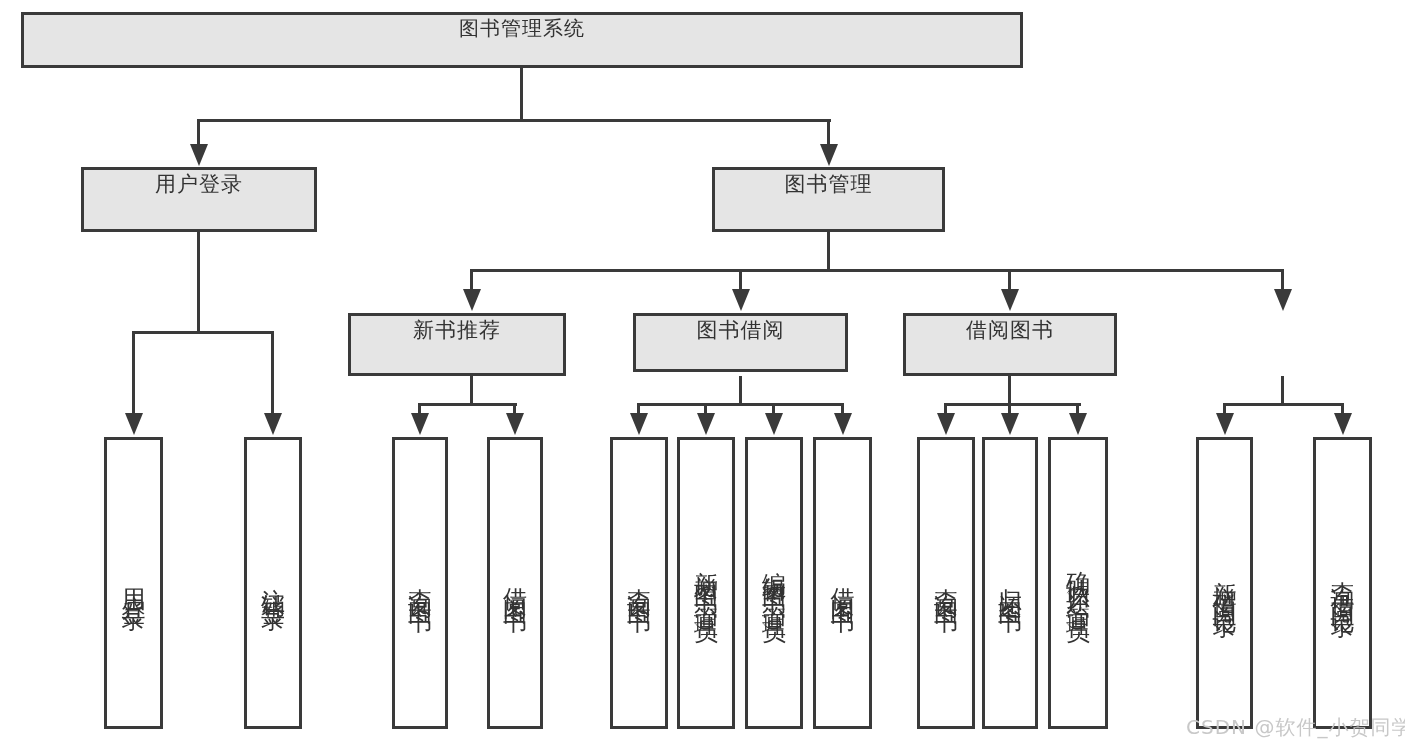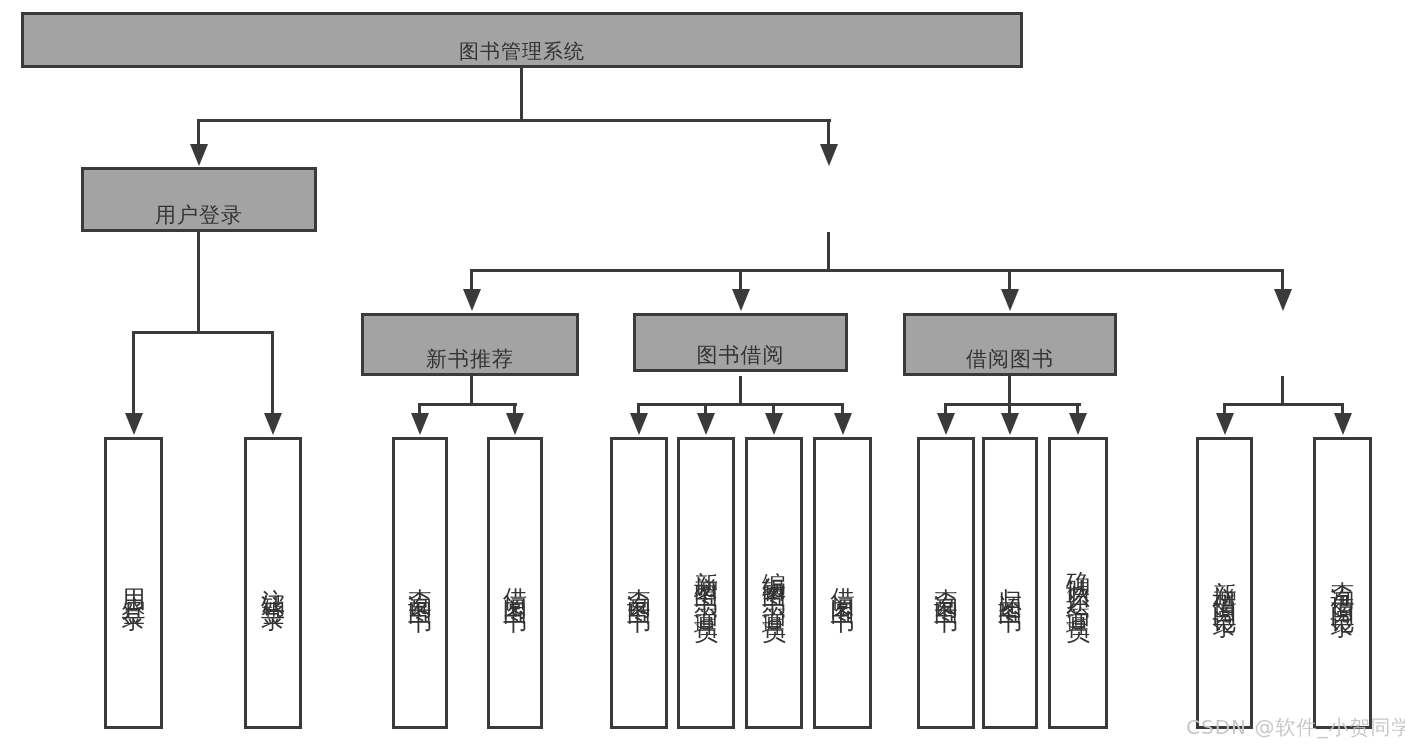--- a/index.html
+++ b/index.html
@@ -8,23 +8,23 @@
     width: 1405px;
     height: 747px;
     background: #ffffff;
     font-family: "DejaVu Sans", "Liberation Sans", sans-serif;
     overflow: hidden;
   }
   .box {
     position: absolute;
     box-sizing: border-box;
     border: 3px solid #3a3a3a;
-    background: #a3a3a3;
+    background: #e5e5e5;
     display: flex;
-    align-items: flex-end;
+    align-items: flex-start;
     justify-content: center;
     color: #333333;
     font-size: 21px;
     letter-spacing: 1px;
     white-space: nowrap;
   }
   .box.root { font-size: 20px; }
   .leaf {
     position: absolute;
     box-sizing: border-box;
@@ -76,40 +76,43 @@
   <div class="vline" style="left:520px; top:68px; height:52px;"></div>
   <div class="hline" style="left:197px; top:119px; width:634px;"></div>
   <div class="vline" style="left:197px; top:119px; height:28px;"></div>
   <div class="arrow" style="left:190px; top:144px;"></div>
   <div class="vline" style="left:827px; top:119px; height:28px;"></div>
   <div class="arrow" style="left:820px; top:144px;"></div>
 
   <div class="box" style="left:81px; top:167px; width:236px; height:65px;">
     <span>用户登录</span>
   </div>
+  <div class="box" style="left:712px; top:167px; width:233px; height:65px;">
+    <span>图书管理</span>
+  </div>
 
   <div class="vline" style="left:197px; top:232px; height:102px;"></div>
   <div class="hline" style="left:132px; top:331px; width:142px;"></div>
   <div class="vline" style="left:132px; top:331px; height:84px;"></div>
   <div class="arrow" style="left:125px; top:413px;"></div>
   <div class="vline" style="left:271px; top:331px; height:84px;"></div>
   <div class="arrow" style="left:264px; top:413px;"></div>
 
   <div class="vline" style="left:827px; top:232px; height:40px;"></div>
   <div class="hline" style="left:470px; top:269px; width:813px;"></div>
   <div class="vline" style="left:470px; top:269px; height:24px;"></div>
   <div class="arrow" style="left:463px; top:289px;"></div>
   <div class="vline" style="left:739px; top:269px; height:24px;"></div>
   <div class="arrow" style="left:732px; top:289px;"></div>
   <div class="vline" style="left:1008px; top:269px; height:24px;"></div>
   <div class="arrow" style="left:1001px; top:289px;"></div>
   <div class="vline" style="left:1281px; top:269px; height:24px;"></div>
   <div class="arrow" style="left:1274px; top:289px;"></div>
 
-  <div class="box" style="left:361px; top:313px; width:218px; height:63px;">
+  <div class="box" style="left:348px; top:313px; width:218px; height:63px;">
     <span>新书推荐</span>
   </div>
   <div class="box" style="left:633px; top:313px; width:215px; height:59px;">
     <span>图书借阅</span>
   </div>
   <div class="box" style="left:903px; top:313px; width:214px; height:63px;">
     <span>借阅图书</span>
   </div>
 
   <div class="vline" style="left:470px; top:376px; height:29px;"></div>

